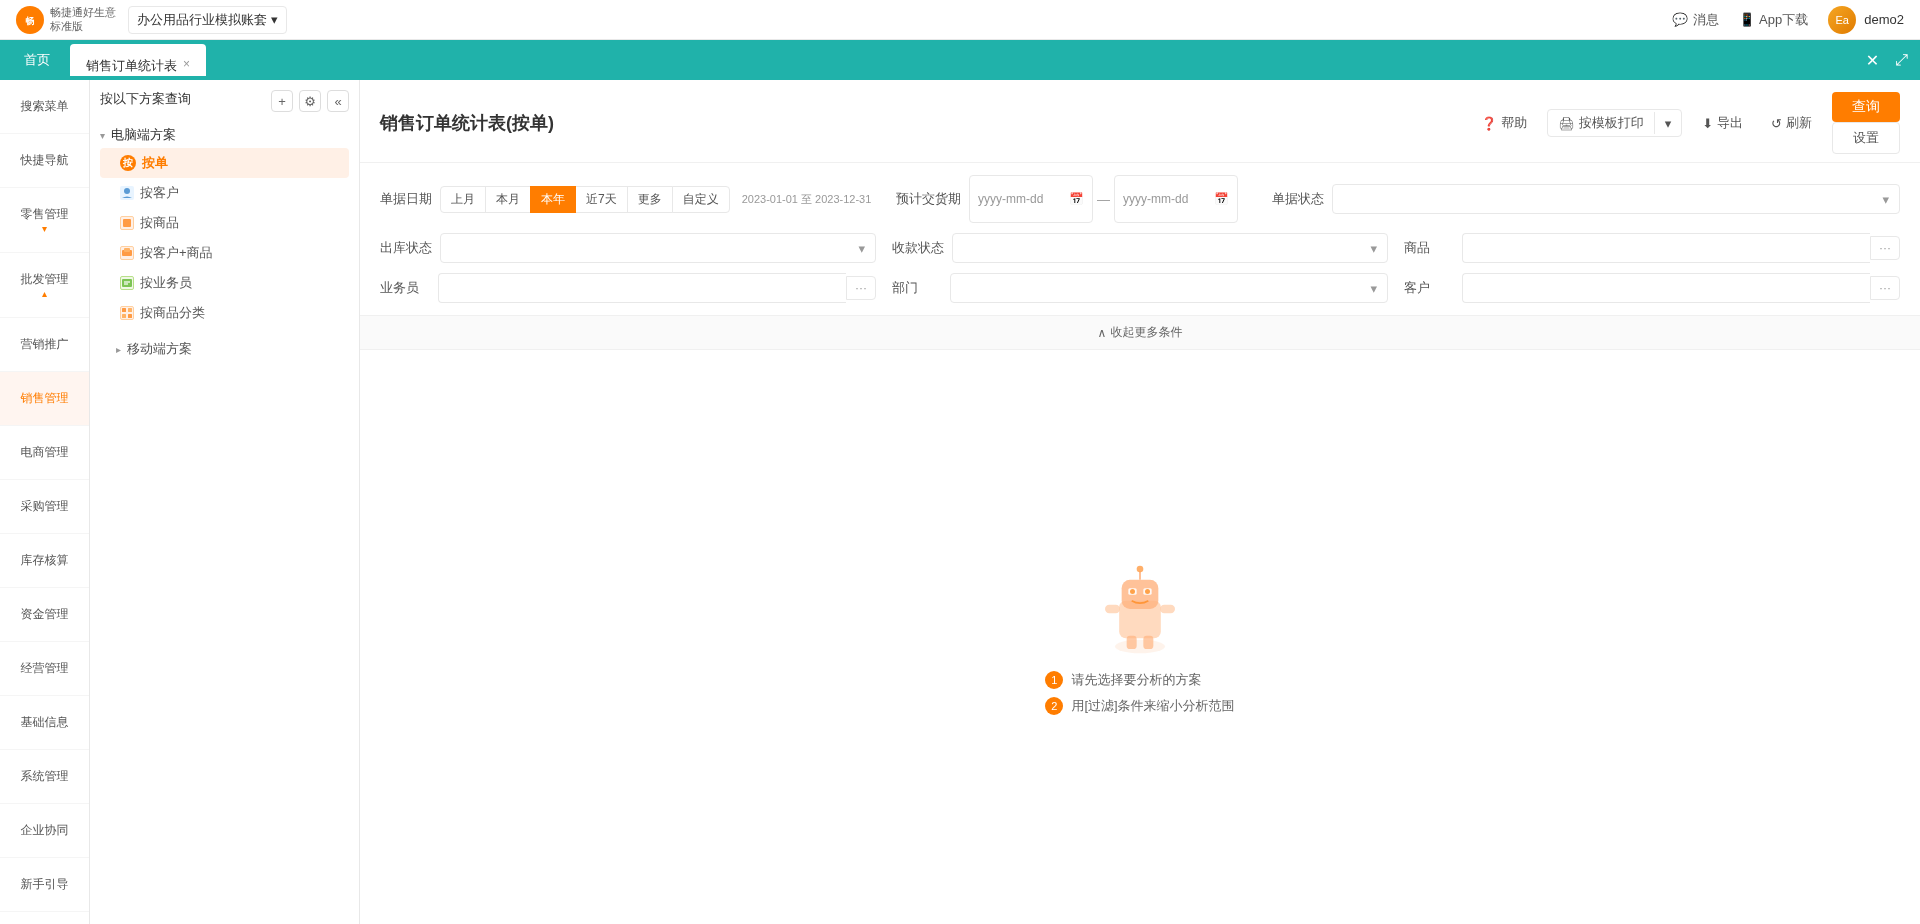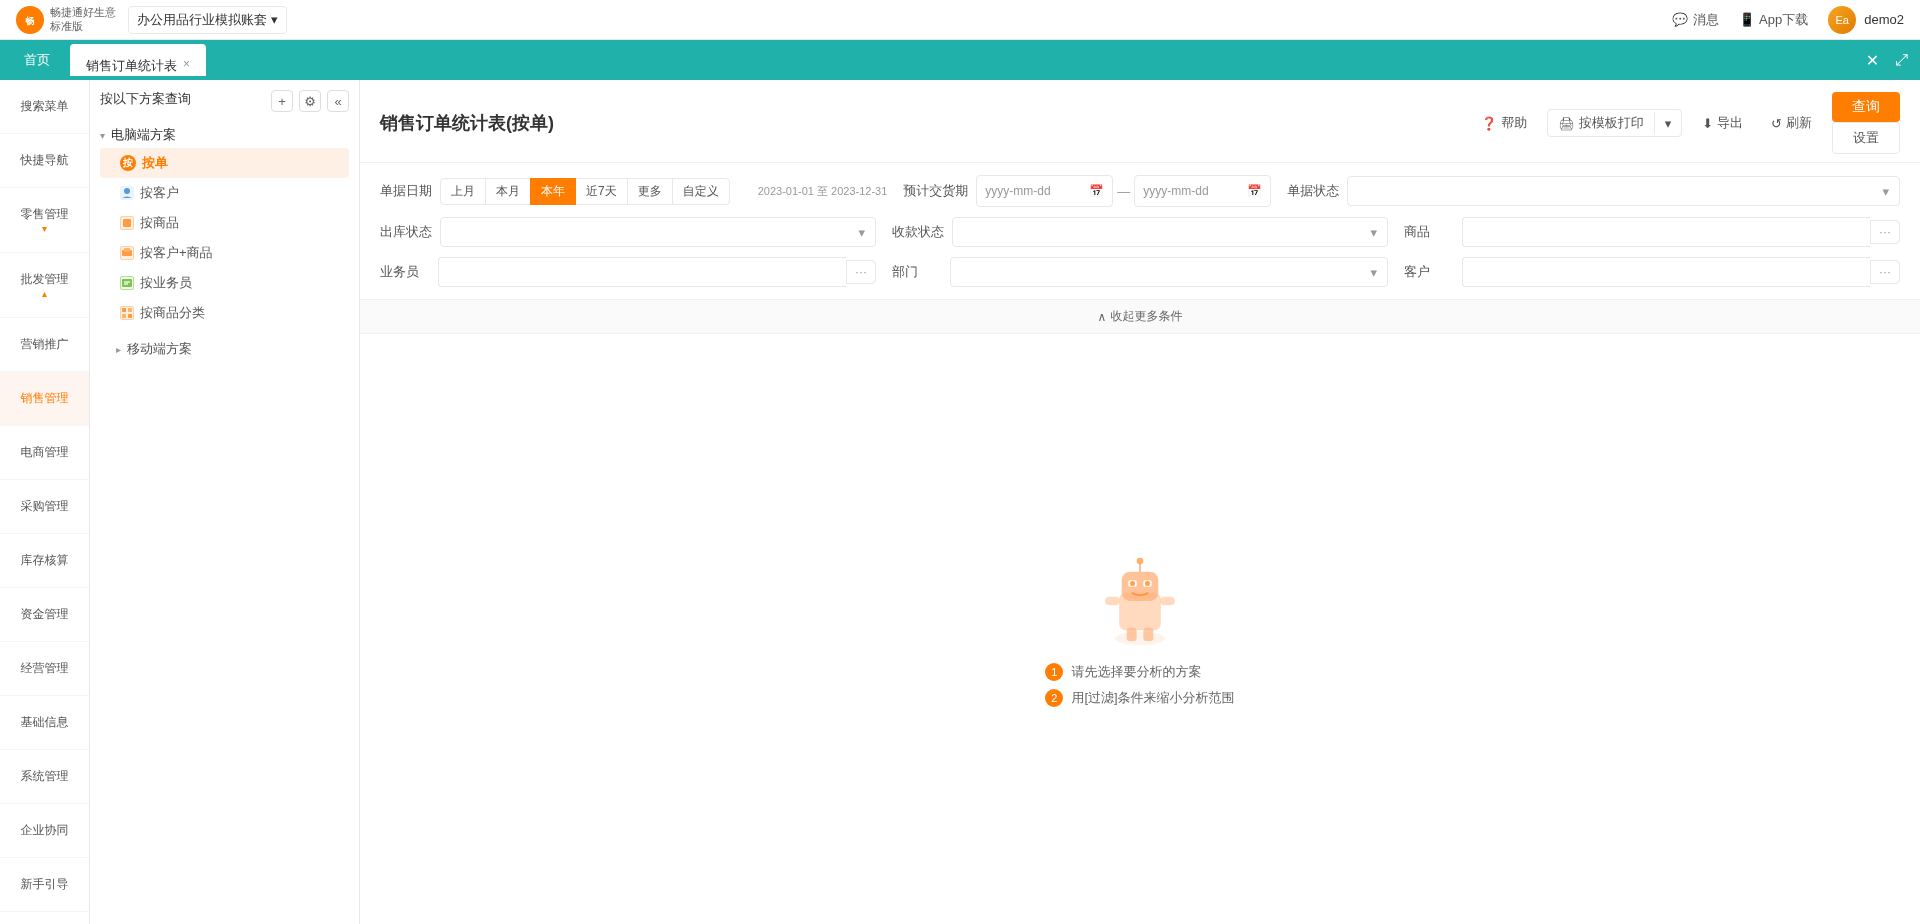--- a/index.html
+++ b/index.html
@@ -357,34 +357,34 @@
     .date-btn {
       padding: 4px 10px;
       border: 1px solid #e8e8e8;
       background: white;
       cursor: pointer;
       font-size: 12px;
       color: #555;
       margin-right: -1px;
     }
     .date-btn:first-child { border-radius: 4px 0 0 4px; }
-    .date-btn:last-child { border-radius: 0 4px 4px 0; margin-right: 16px; }
+    .date-btn:last-child { border-radius: 0 4px 4px 0; margin-right: 0; }
     .date-btn.active { background: #ff7d00; border-color: #ff7d00; color: white; z-index: 1; }
     .date-range-text {
       font-size: 11px;
       color: #999;
       margin-left: 8px;
     }
     .date-input {
       border: 1px solid #e8e8e8;
       border-radius: 4px;
-      padding: 8px 8px;
+      padding: 16px 8px;
       font-size: 12px;
       color: #999;
-      width: 137px;
+      width: 124px;
       display: flex;
       align-items: center;
       justify-content: space-between;
       cursor: pointer;
     }
     .date-separator { color: #999; font-size: 13px; }
     .select-control {
       flex: 1;
       border: 1px solid #e8e8e8;
       border-radius: 4px;

